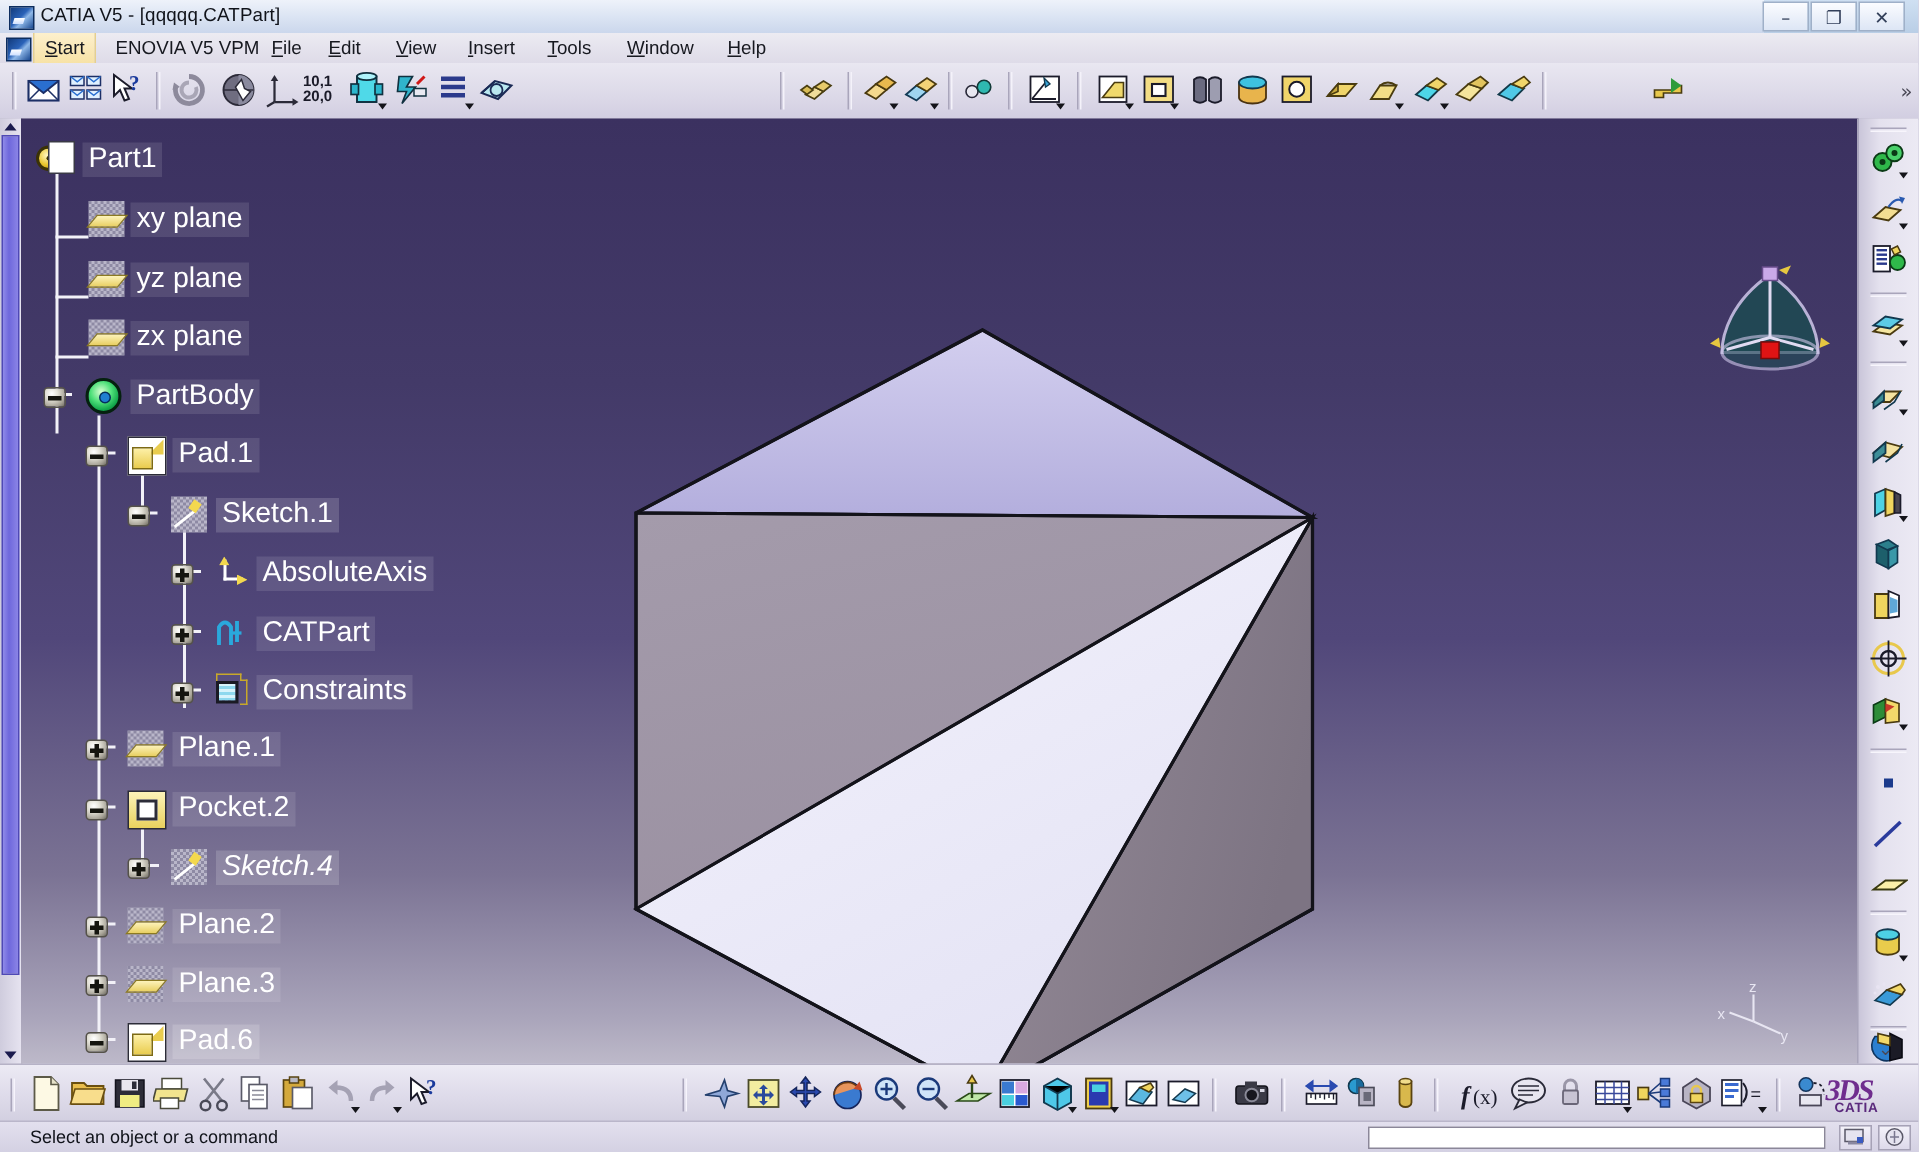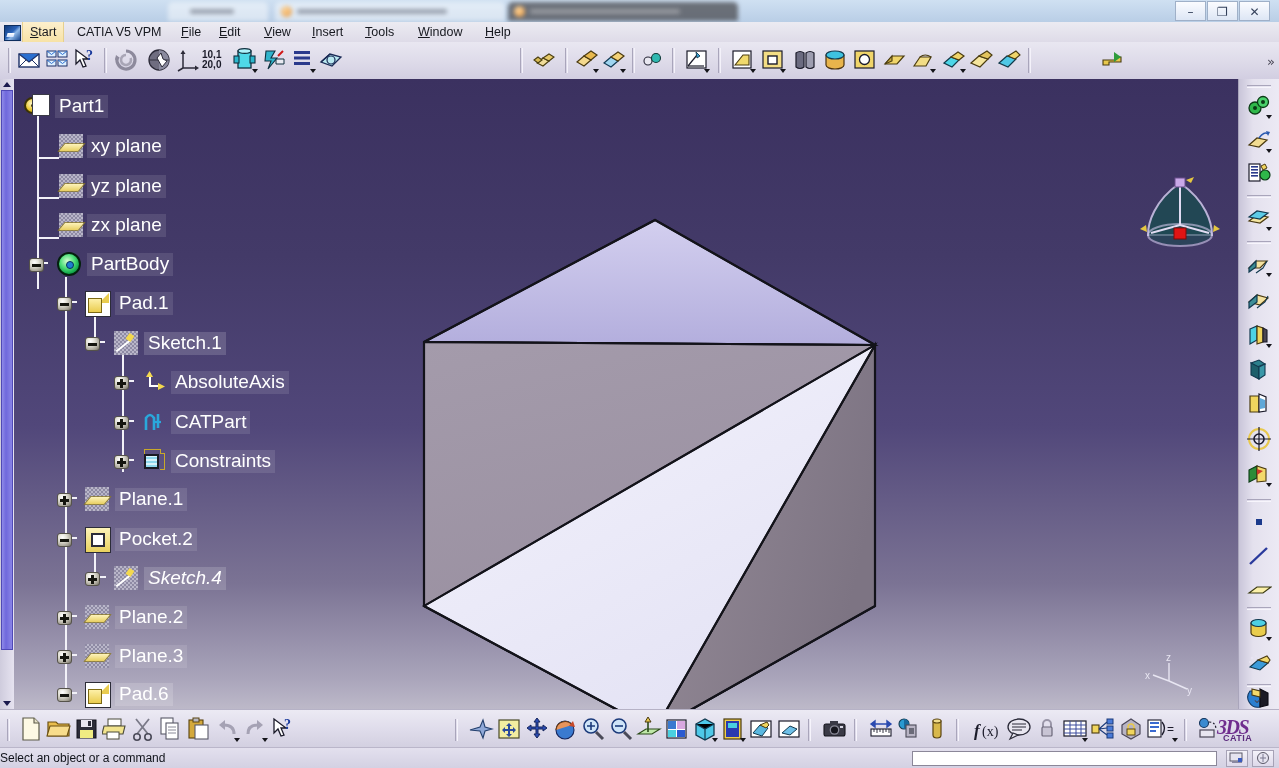--- a/index.html
+++ b/index.html
@@ -185,21 +185,21 @@
   .bt-ic{position:absolute;top:6px;width:26px;height:26px;}
   .bt-sep{position:absolute;top:9px;width:1px;height:22px;border-left:1px solid #a9a5bb;border-right:1px solid #f6f4fc;}
   .catia-logo{position:absolute;right:8px;top:9px;width:62px;height:26px;}
   .catia-logo .ds{position:absolute;left:8px;top:-3px;font-family:"Liberation Serif",serif;font-size:20px;
     font-weight:bold;font-style:italic;color:#6f2d8e;letter-spacing:-1.5px;}
   .catia-logo .nm{position:absolute;left:14px;top:14px;font-size:9px;font-weight:bold;color:#5b2a7d;letter-spacing:.5px;}
 
   
   .status{position:absolute;left:0;top:747px;width:1279px;height:21px;
     background:linear-gradient(#e3e0ee,#d3d0e2);border-top:1px solid #bab6ca;}
-  .status .msg{position:absolute;left:0;top:3px;font-size:12px;color:#10131a;}
+  .status .msg{position:absolute;left:20px;top:3px;font-size:12px;color:#10131a;}
   .cmdbox{position:absolute;left:912px;top:3px;width:305px;height:15px;background:#fff;
     border:1px solid #8b8799;box-sizing:border-box;}
   .stbtn{position:absolute;top:2px;width:22px;height:17px;border:1px solid #a6a2b6;
     background:linear-gradient(#f4f2fa,#ddd9ea);box-sizing:border-box;}
 </style>
 </head>
 <body>
 
 <div id="app">
 
@@ -210,20 +210,24 @@
     <div class="bg-tab" style="left:275px;width:230px;">
       <div class="fav"></div>
         <div class="ln" style="width:150px;"></div>
     </div>
     <div class="bg-tab dark" style="left:508px;width:230px;">
       <div class="fav"></div>
         <div class="ln" style="width:150px;"></div>
     </div>
   </div>
 
+  <div class="win-title">
+    <div class="win-icon"></div>
+    <div class="t">CATIA V5 - [qqqqq.CATPart]</div>
+  </div>
   <div class="wctl" style="left:1175px;">
       <span>–</span>
     </div>
   <div class="wctl" style="left:1207px;">
       <span>❐</span>
     </div>
   <div class="wctl" style="left:1239px;">
       <span>✕</span>
     </div>
 
@@ -233,21 +237,21 @@
   <div class="wctl2" style="left:1212px;">
       <span>❐</span>
     </div>
   <div class="wctl2" style="left:1244px;">
       <span>✕</span>
     </div>
 
   <div class="menubar">
     <div class="menu-ico"></div>
     <div class="mi start" style="left:22px;"><u>S</u>tart</div>
-    <div class="mi" style="left:70px;">CATIA V5 VPM</div>
+    <div class="mi" style="left:70px;">ENOVIA V5 VPM</div>
     <div class="mi" style="left:174px;"><u>F</u>ile</div>
     <div class="mi" style="left:212px;"><u>E</u>dit</div>
     <div class="mi" style="left:257px;"><u>V</u>iew</div>
     <div class="mi" style="left:305px;"><u>I</u>nsert</div>
     <div class="mi" style="left:358px;"><u>T</u>ools</div>
     <div class="mi" style="left:411px;"><u>W</u>indow</div>
     <div class="mi" style="left:478px;"><u>H</u>elp</div>
   </div>
 
   <div class="toolbar">

